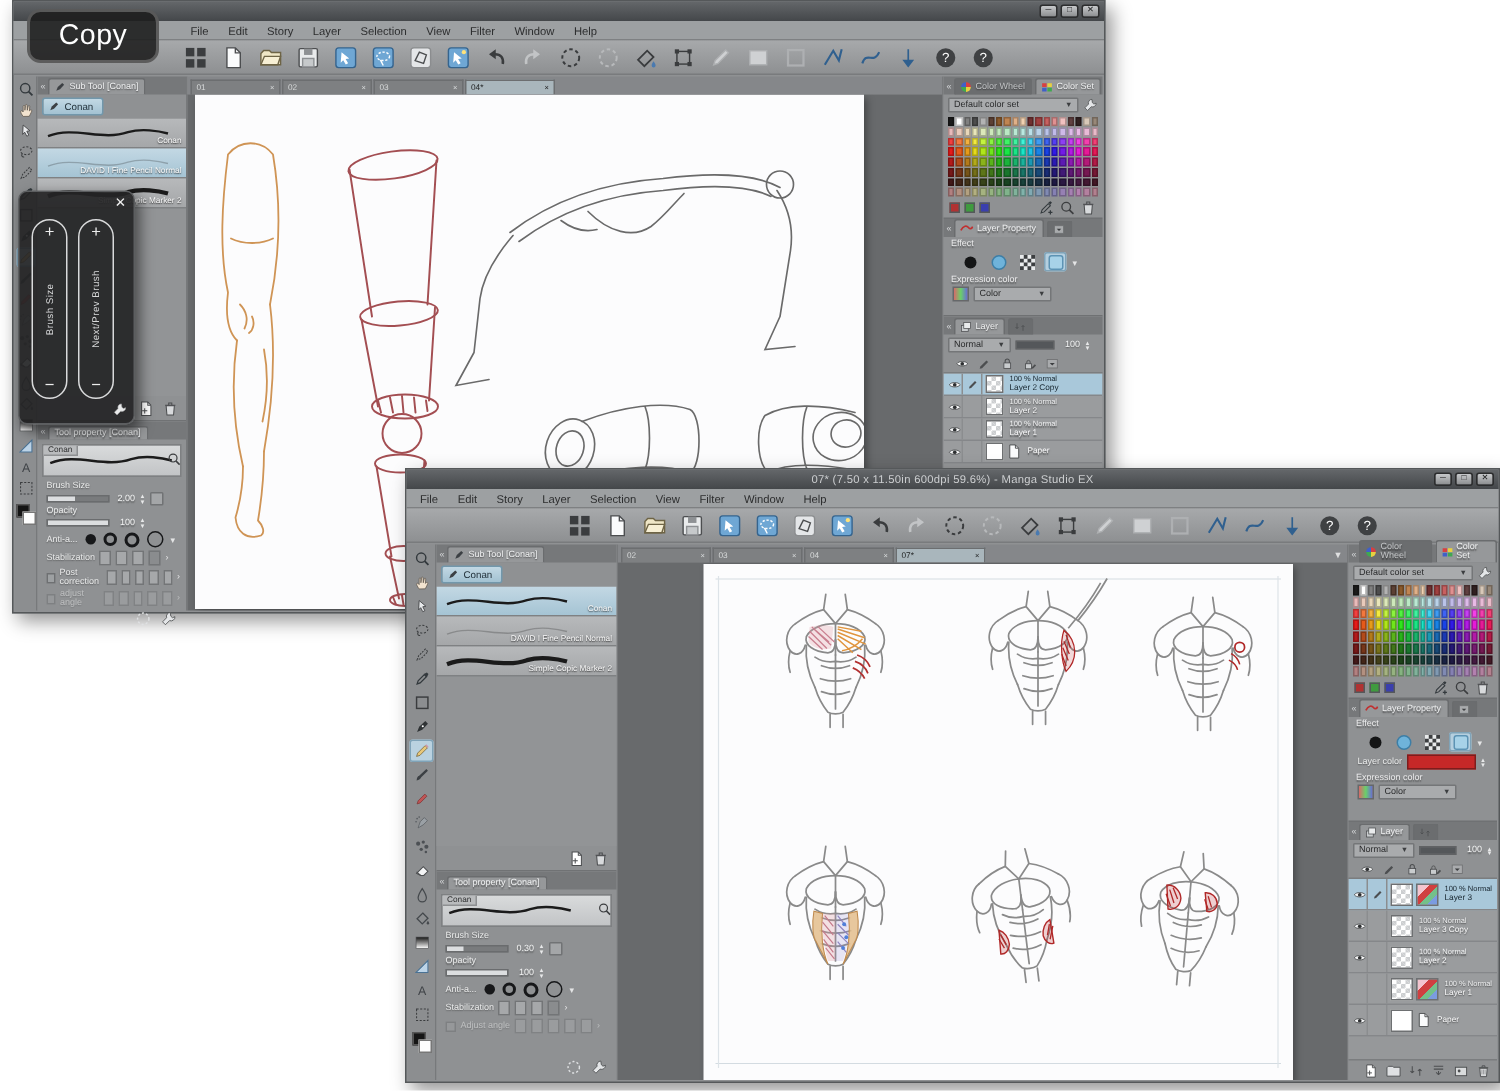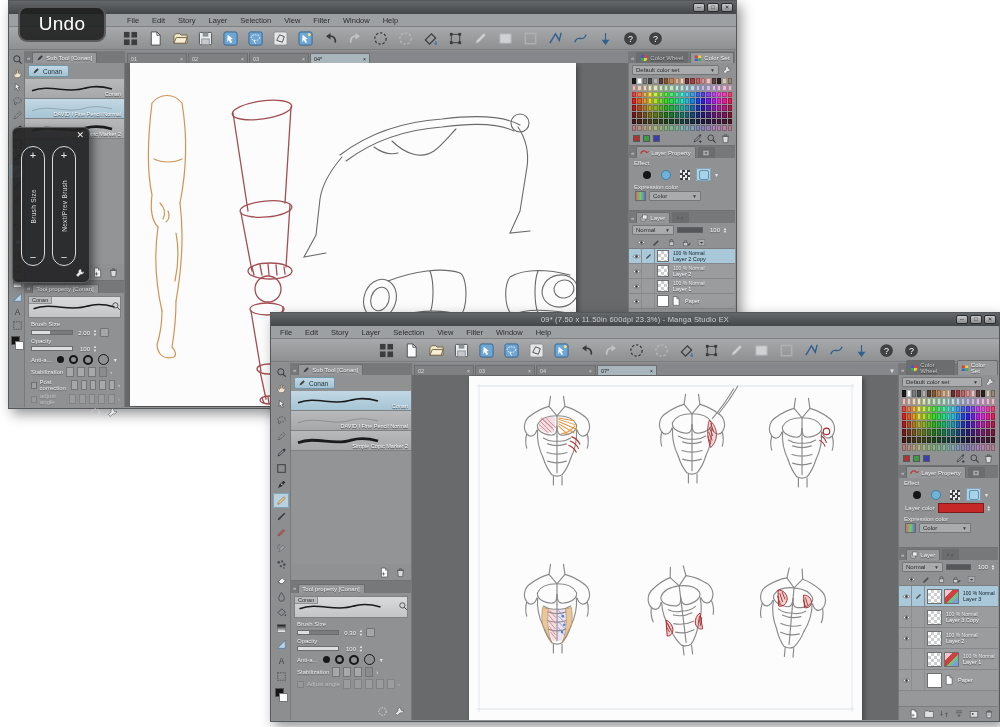--- a/index.html
+++ b/index.html
@@ -1195,21 +1195,21 @@
         <span class="pm">−</span>
       </div>
       <span class="icon pwrench">
         <svg viewBox="0 0 16 16" width="10" height="10">
           <path d="M9.5 2a3.8 3.8 0 0 0-3.6 5L2 11l2.8 2.8 4-4A3.8 3.8 0 0 0 14 6l-2.4 1L10 5.5z" fill="#e9eaeb" stroke="#9fa1a3" stroke-width=".6"></path>
         </svg>
       </span>
     </div>
   <section id="win-front" class="win">
       <div class="tbar">
-        <span class="ttl">09* (7.50 x 11.50in 600dpi 23.3%) - Manga Studio EX</span>
+        <span class="ttl">07* (7.50 x 11.50in 600dpi 59.6%) - Manga Studio EX</span>
         <div class="wbtns">
           <span class="wbtn">─</span>
           <span class="wbtn">□</span>
           <span class="wbtn">✕</span>
         </div>
       </div>
       <div class="mbar">
         <span class="mitem">File</span>
         <span class="mitem">Edit</span>
         <span class="mitem">Story</span>
@@ -2334,15 +2334,15 @@
                   <path d="M3 4.5h10M6.5 4V2.5h3V4" fill="none" stroke="#4c4e50"></path>
                   <path d="M6.3 6.5v5M8 6.5v5M9.7 6.5v5" stroke="#9a9c9e"></path>
                 </svg>
               </span>
             </div>
           </div>
         </div>
       </div>
     </section>
   <div id="undo-tooltip">
-    <span>Undo</span>
+    <span>Copy</span>
   </div>
 </div>
 
 </body></html>

